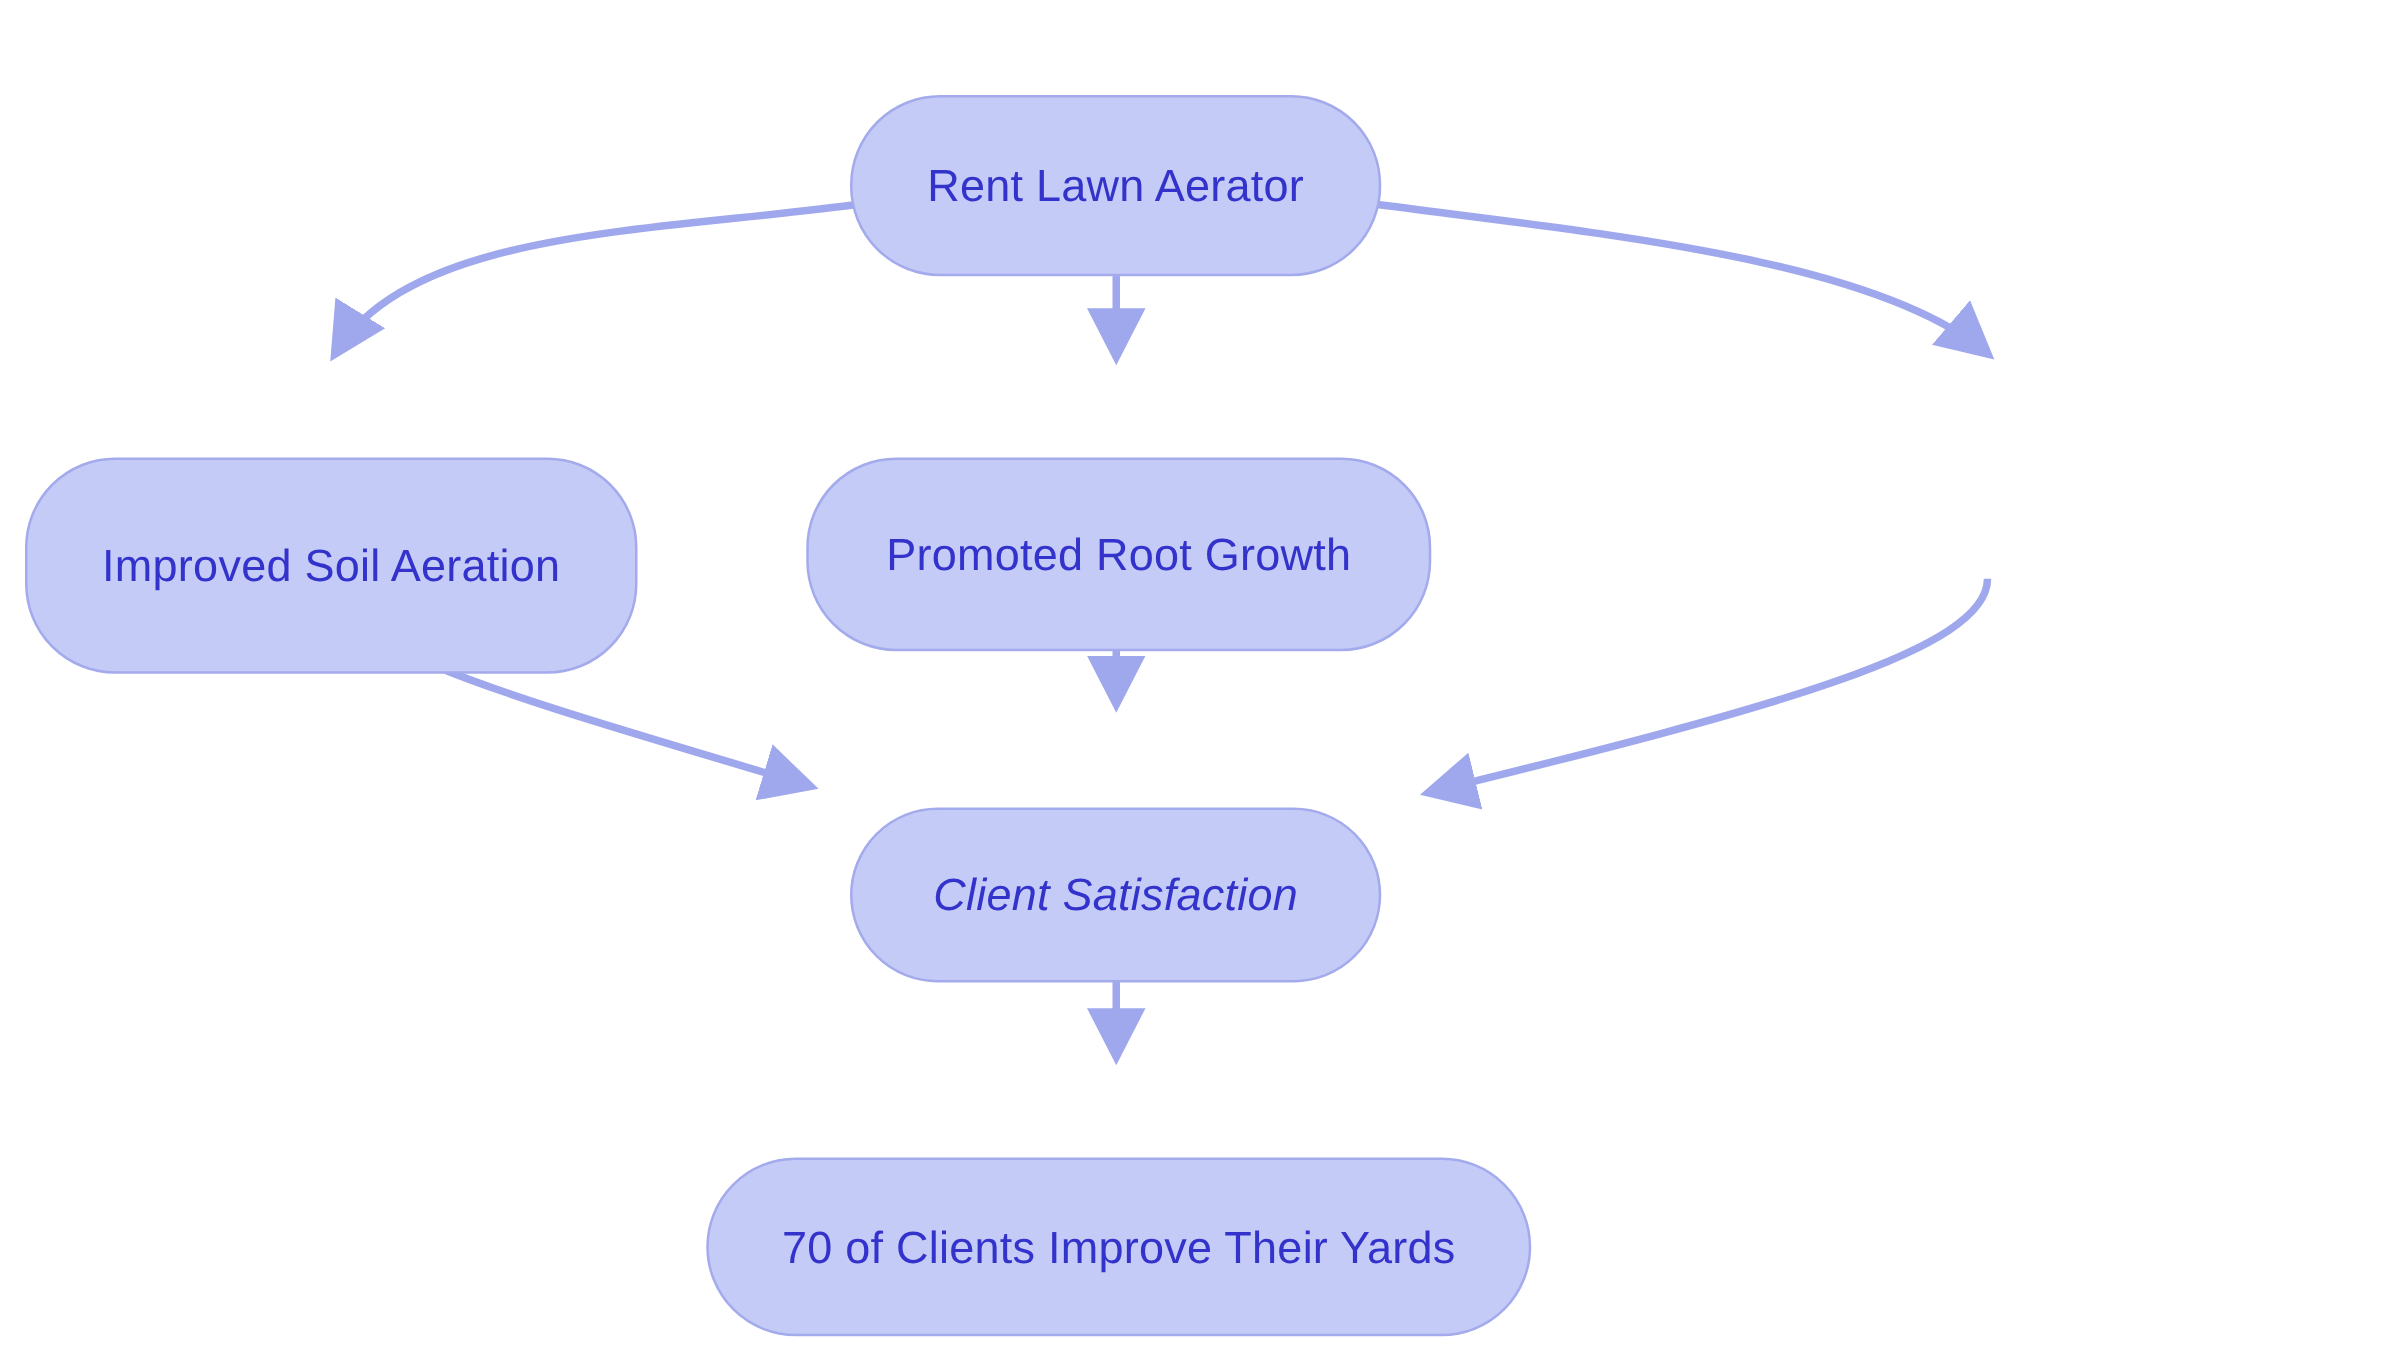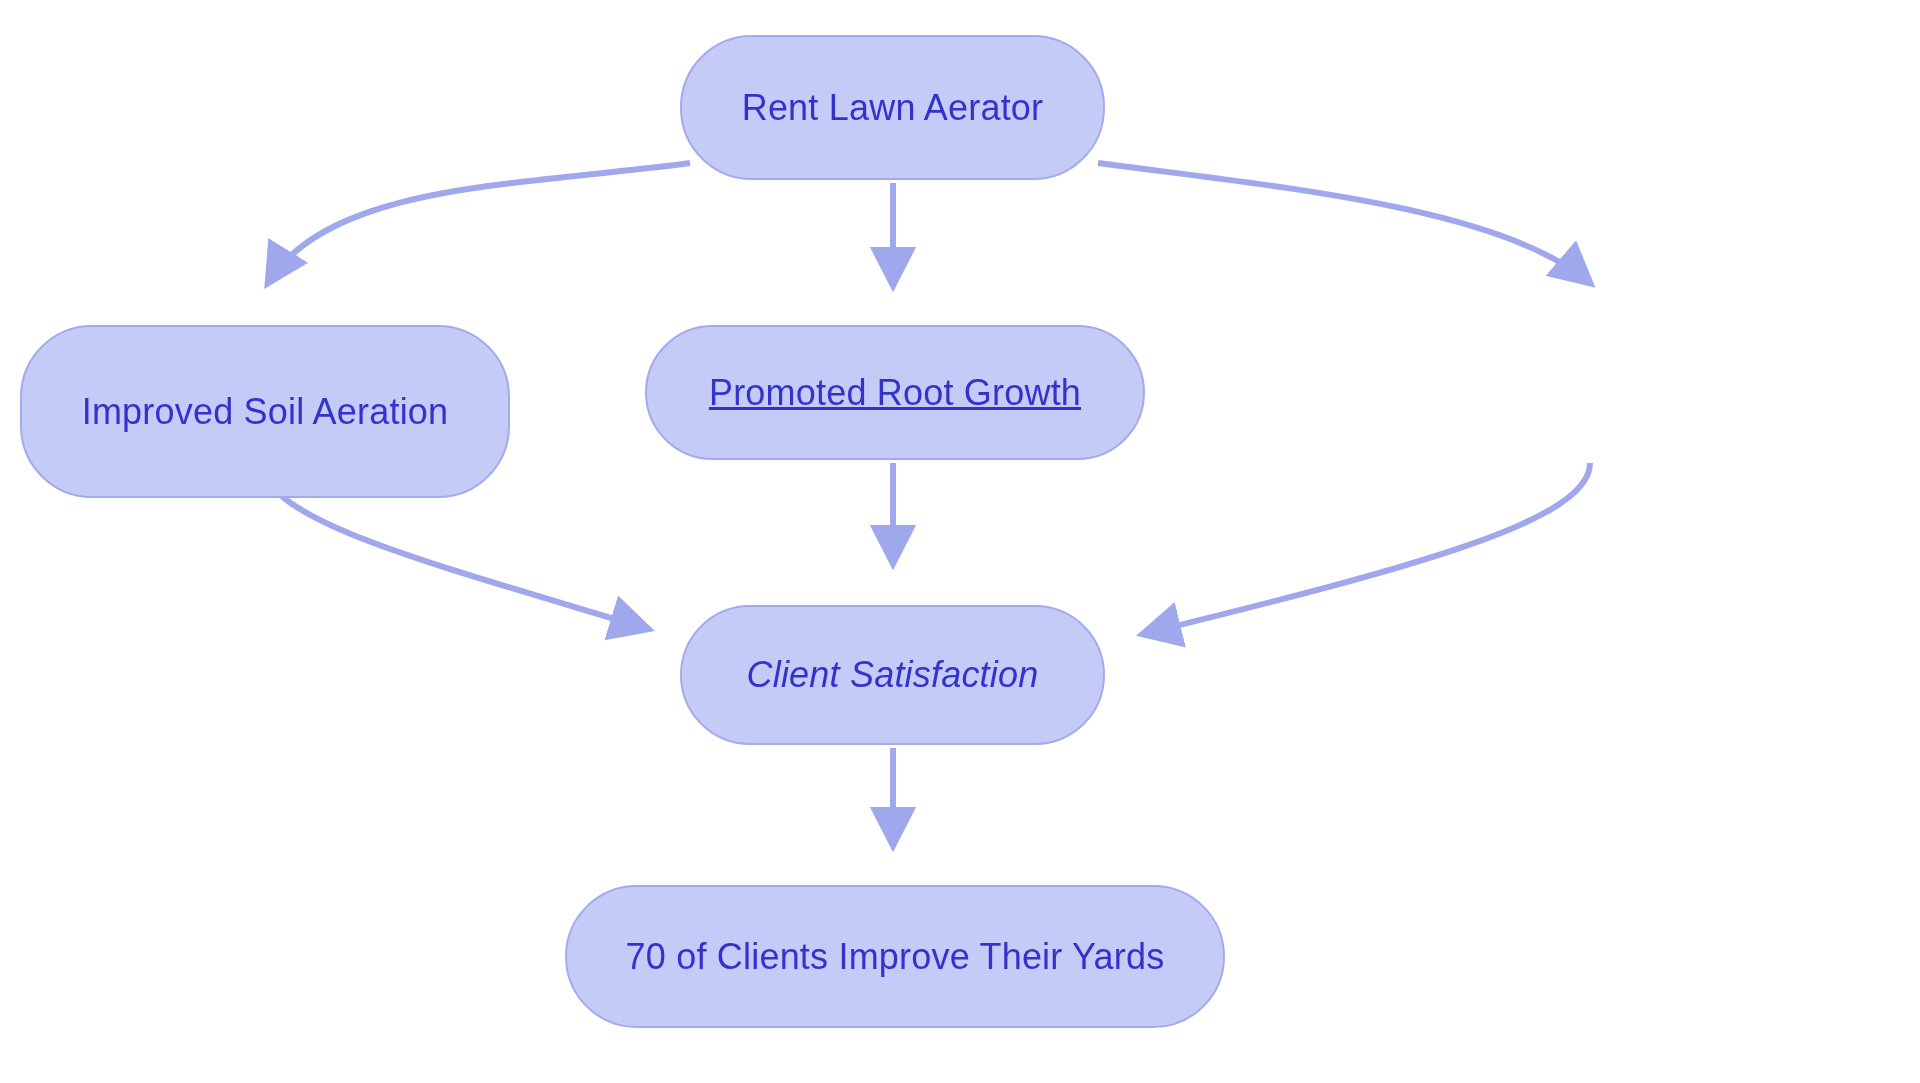--- a/index.html
+++ b/index.html
@@ -31,33 +31,34 @@
     position: absolute;
     box-sizing: border-box;
     display: flex;
     align-items: center;
     justify-content: center;
     background: #c5cbf7;
     border: 2px solid #a3abec;
     border-radius: 72px;
     color: #3333cc;
     z-index: 2;
+    margin-top: 41px;
   }
   .node-label {
     font-size: 36px;
     font-weight: 400;
     letter-spacing: 0.2px;
     line-height: 1.1;
     white-space: nowrap;
     color: #3333cc;
   }
   
   #node-root        { left: 680px;  top: 35px;  width: 425px; height: 145px; }
   #node-soil        { left: 20px;   top: 325px; width: 490px; height: 173px; }
-  #node-root-growth { left: 645px;  top: 325px; width: 500px; height: 135px; text-decoration: underline; }
+  #node-root-growth { left: 645px;  top: 325px; width: 500px; height: 155px; }
   #node-nutrient    { left: 1280px; top: 325px; width: 615px; height: 135px; }
   #node-client      { left: 680px;  top: 605px; width: 425px; height: 140px; font-style: italic; }
   #node-outcome     { left: 565px;  top: 885px; width: 660px; height: 143px; }
 </style>
 </head>
 <body>
 
 <div id="diagram-root">
 
   <svg id="edge-layer" viewBox="0 0 1920 1083" width="1920" height="1083" xmlns="http://www.w3.org/2000/svg">

